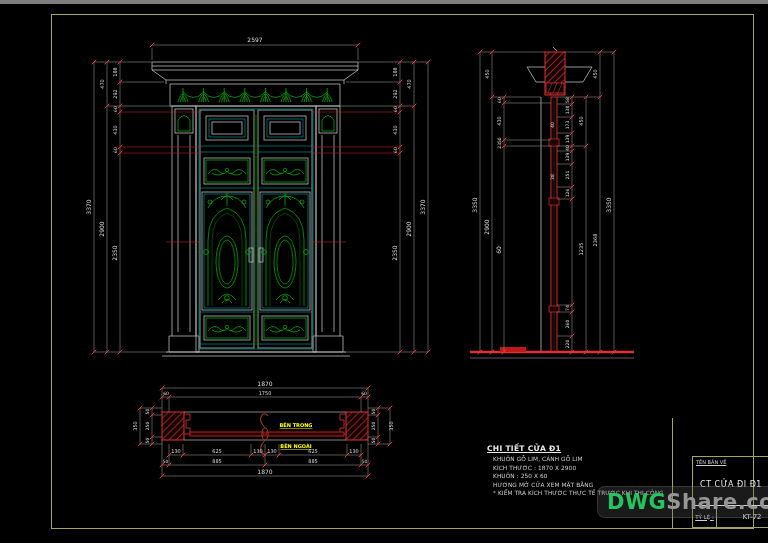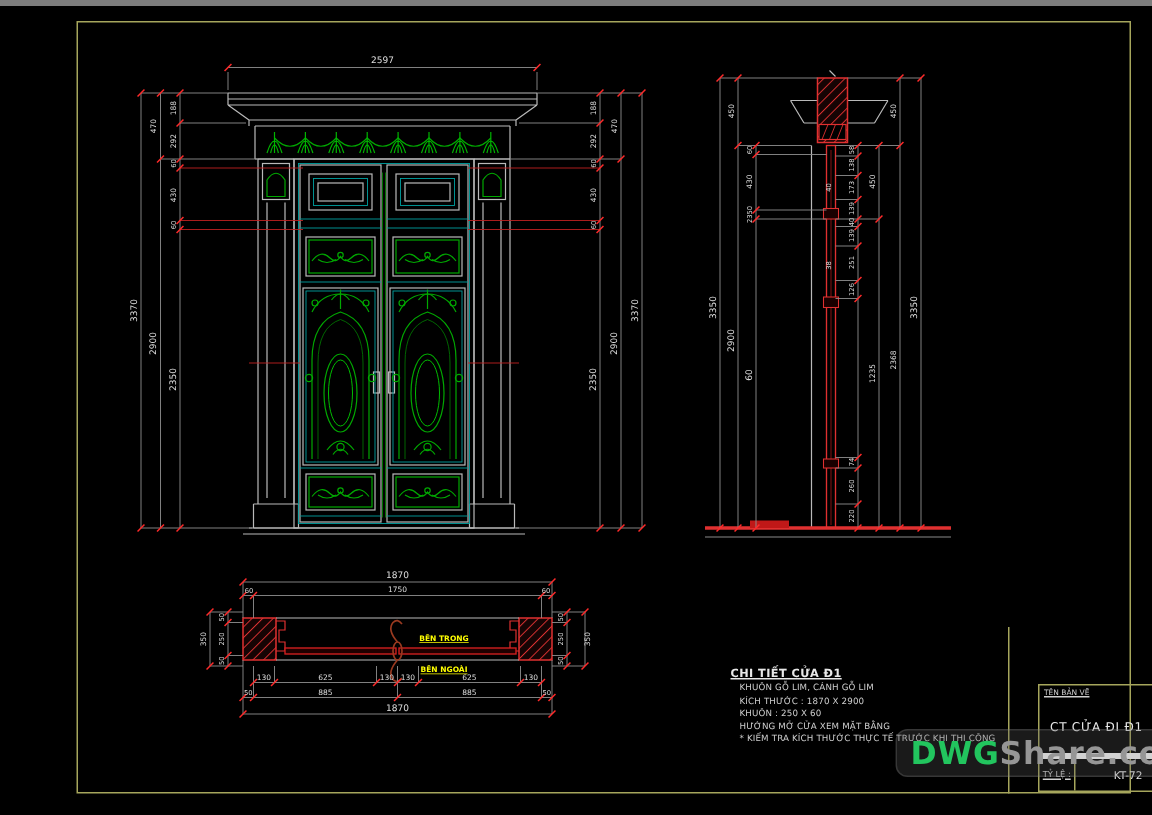--- a/index.html
+++ b/index.html
@@ -16,21 +16,21 @@
   .notes{position:absolute;left:487px;top:444px;width:186px;color:#cfcfcf;}
   .notes-title{font-size:7.5px;font-weight:bold;color:#e8e8e8;text-decoration:underline;
                letter-spacing:.3px;margin-bottom:3px;white-space:nowrap;}
   .notes-line{font-size:5.8px;margin:2.5px 0 0 6px;white-space:nowrap;letter-spacing:.1px;}
   .tb{position:absolute;left:692px;top:456px;width:78px;height:72px;
       border:1px solid #a6a65c;box-sizing:border-box;}
   .tb-label{position:absolute;top:2px;left:3px;font-size:5px;color:#cfcfcf;
             text-decoration:underline;white-space:nowrap;}
   .tb-name{position:absolute;top:23px;left:0;width:100%;text-align:center;font-size:8px;
            color:#e8e8e8;letter-spacing:.5px;white-space:nowrap;}
-  .tb-bottom{position:absolute;bottom:0;left:0;right:0;height:21px;border-top:4px solid #ffffff;
+  .tb-bottom{position:absolute;bottom:0;left:0;right:0;height:21px;border-top:1px solid #ffffff;
              display:flex;gap:18px;}
   .tb-scale{flex:1;border-right:1px solid #a6a65c;display:flex;align-items:center;
             justify-content:center;font-size:5.5px;color:#cfcfcf;text-decoration:underline;}
   .tb-code{width:34px;display:flex;align-items:center;justify-content:center;
            font-size:7px;color:#e8e8e8;}
   .watermark{position:absolute;left:597px;top:486px;height:26px;padding:2px 9px;
              background:rgba(95,95,95,.28);border:1px solid rgba(160,160,160,.22);
              border-radius:8px;display:flex;align-items:center;
              font-size:21px;font-weight:bold;letter-spacing:.5px;white-space:nowrap;}
   .wm-a{color:#22c55e;} .wm-b{color:#969696;}

